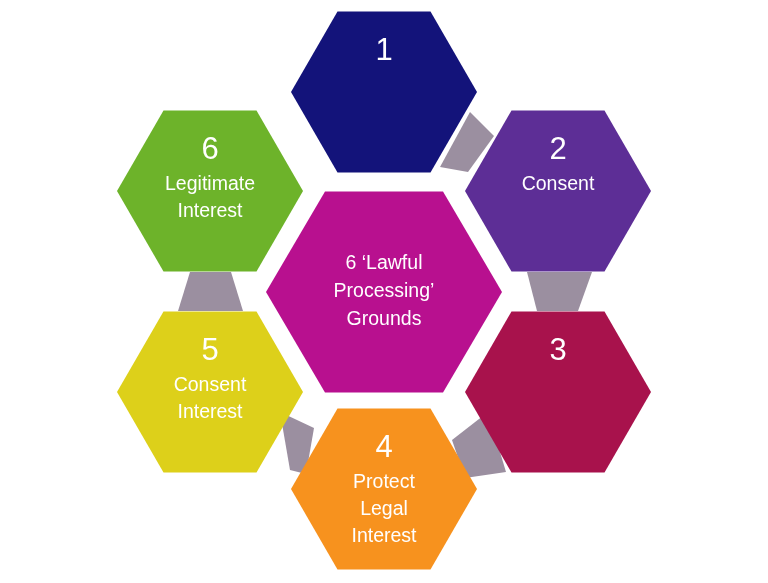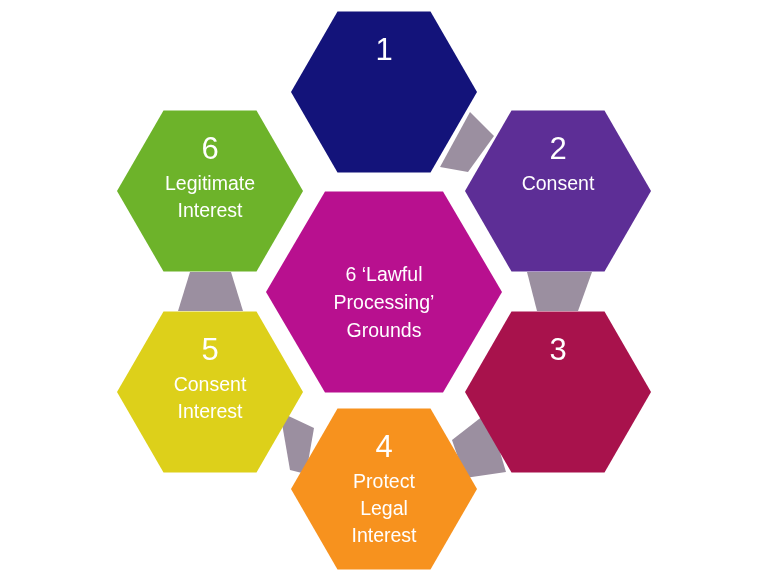--- a/index.html
+++ b/index.html
@@ -65,21 +65,21 @@
         <polygon points="337.5,11.5 430.5,11.5 477,92 430.5,172.5 337.5,172.5 291,92" fill="#13137a"></polygon>
         <polygon points="511.5,110.5 604.5,110.5 651,191 604.5,271.5 511.5,271.5 465,191" fill="#5d2e96"></polygon>
         <polygon points="511.5,311.5 604.5,311.5 651,392 604.5,472.5 511.5,472.5 465,392" fill="#a8124c"></polygon>
         <polygon points="337.5,408.5 430.5,408.5 477,489 430.5,569.5 337.5,569.5 291,489" fill="#f7921e"></polygon>
         <polygon points="163.5,311.5 256.5,311.5 303,392 256.5,472.5 163.5,472.5 117,392" fill="#ddd01a"></polygon>
         <polygon points="163.5,110.5 256.5,110.5 303,191 256.5,271.5 163.5,271.5 117,191" fill="#6db32a"></polygon>
         <polygon points="325,191.5 443,191.5 502,292 443,392.5 325,392.5 266,292" fill="#b8108f"></polygon>
       </g>
   </svg>
 
-  <div id="center-label" class="hex-label" style="left: 266px; width: 236px; top: 260px; text-align: center;">
+  <div id="center-label" class="hex-label" style="left: 266px; width: 236px; top: 248px; text-align: center;">
     <span class="center-text">6 ‘Lawful
 Processing’
 Grounds</span>
   </div>
 
   <div id="hex-label-0" class="hex-label" style="left: 291px; width: 186px; top: 31.5px;">
     <span class="hex-number">1</span>
   </div>
   <div id="hex-label-1" class="hex-label" style="left: 465px; width: 186px; top: 130.5px;">
     <span class="hex-number">2</span>

